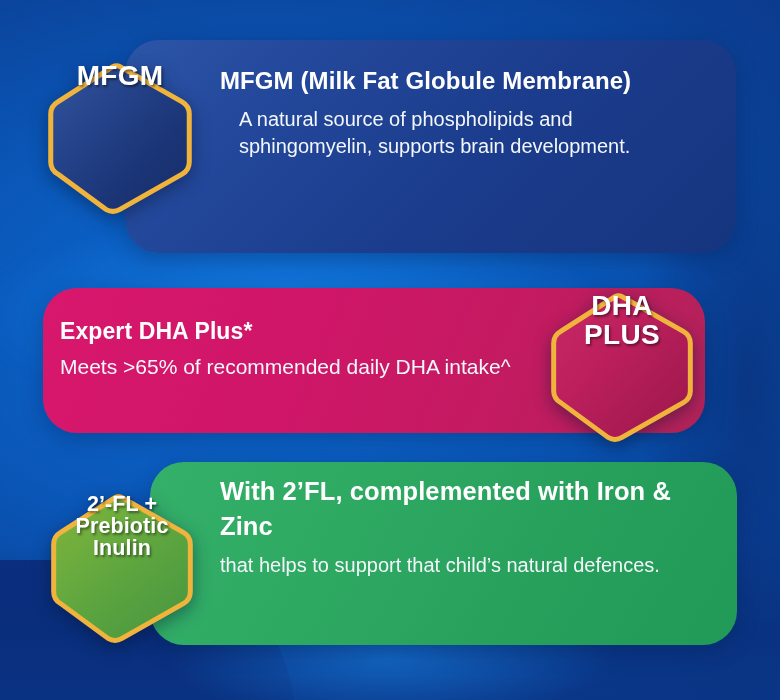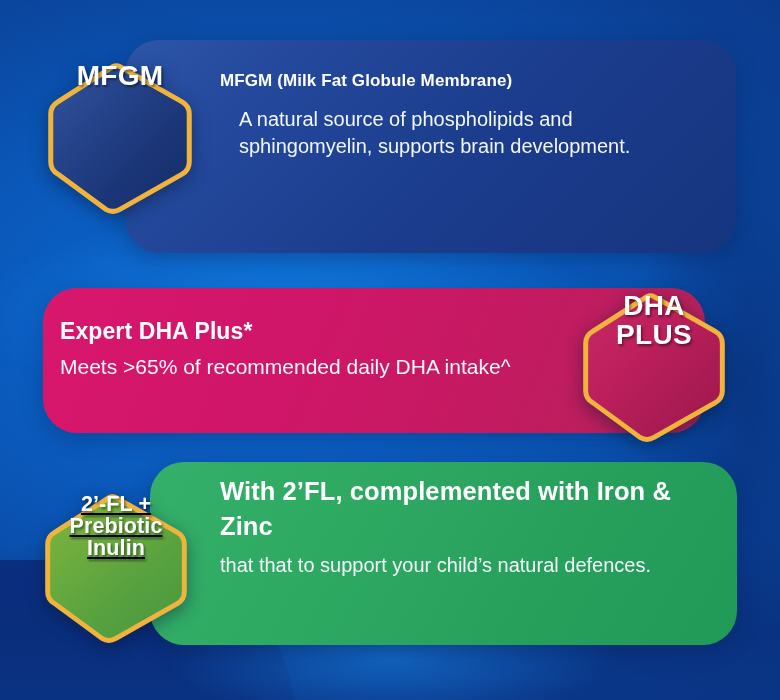--- a/index.html
+++ b/index.html
@@ -121,21 +121,21 @@
     margin: 0;
     color: #f3f7fb;
   }
 
   .txt-mfgm {
     left: 95px;
     top: 22px;
     width: 470px;
   }
   .txt-mfgm .headline {
-    font-size: 17px;
+    font-size: 24px;
     line-height: 37px;
   }
   .txt-mfgm .body {
     font-size: 20px;
     line-height: 26.5px;
     margin-top: 7px;
     margin-left: 19px;
   }
 
   .txt-dha {
@@ -198,36 +198,35 @@
     top: 62px;
     width: 148px;
     height: 152px;
   }
   .hex-mfgm .hex-label {
     font-size: 28px;
     letter-spacing: 0.3px;
   }
 
   .hex-dha {
-    left: 581px;
+    left: 549px;
     top: 292px;
     width: 146px;
     height: 150px;
   }
   .hex-dha .hex-label {
     font-size: 28px;
     letter-spacing: 0.3px;
   }
 
   .hex-fl {
-    left: 43px;
+    left: 49px;
     top: 493px;
     width: 146px;
     height: 150px;
-    text-decoration: underline;
   }
   .hex-fl .hex-label {
     font-size: 21.5px;
     letter-spacing: 0.1px;
   }
 </style>
 </head>
 <body>
 
 <div id="stage">
@@ -280,21 +279,21 @@
       </defs>
       <path d="M50 3.2 L92 27.3 Q96.8 30.1 96.8 35.6 L96.8 68.4 Q96.8 73.9 92 76.7 L50 100.8 Q45.2 103.6 40.4 100.8 L8 76.7 Q3.2 73.9 3.2 68.4 L3.2 35.6 Q3.2 30.1 8 27.3 L45.2 3.2 Q47.6 1.8 50 3.2 Z" fill="url(#gradDha)" stroke="#f0b43c" stroke-width="3.4" stroke-linejoin="round"></path>
     </svg>
     <span class="hex-label">DHA
 PLUS</span>
   </div>
 
   <div class="card card-fl">
     <div class="card-text txt-fl">
       <p class="headline">With 2’FL, complemented with Iron &amp; Zinc</p>
-      <p class="body">that that to support your child’s natural defences.</p>
+      <p class="body">that helps to support that child’s natural defences.</p>
     </div>
   </div>
 
   <div class="hex hex-fl">
     <svg viewBox="0 0 100 104" preserveAspectRatio="none">
       <defs>
         <linearGradient id="gradFl" x1="0.1" y1="0" x2="0.9" y2="1">
           <stop offset="0%" stop-color="#7fb33c"></stop>
           <stop offset="30%" stop-color="#6cac3e"></stop>
           <stop offset="62%" stop-color="#58a23f"></stop>

